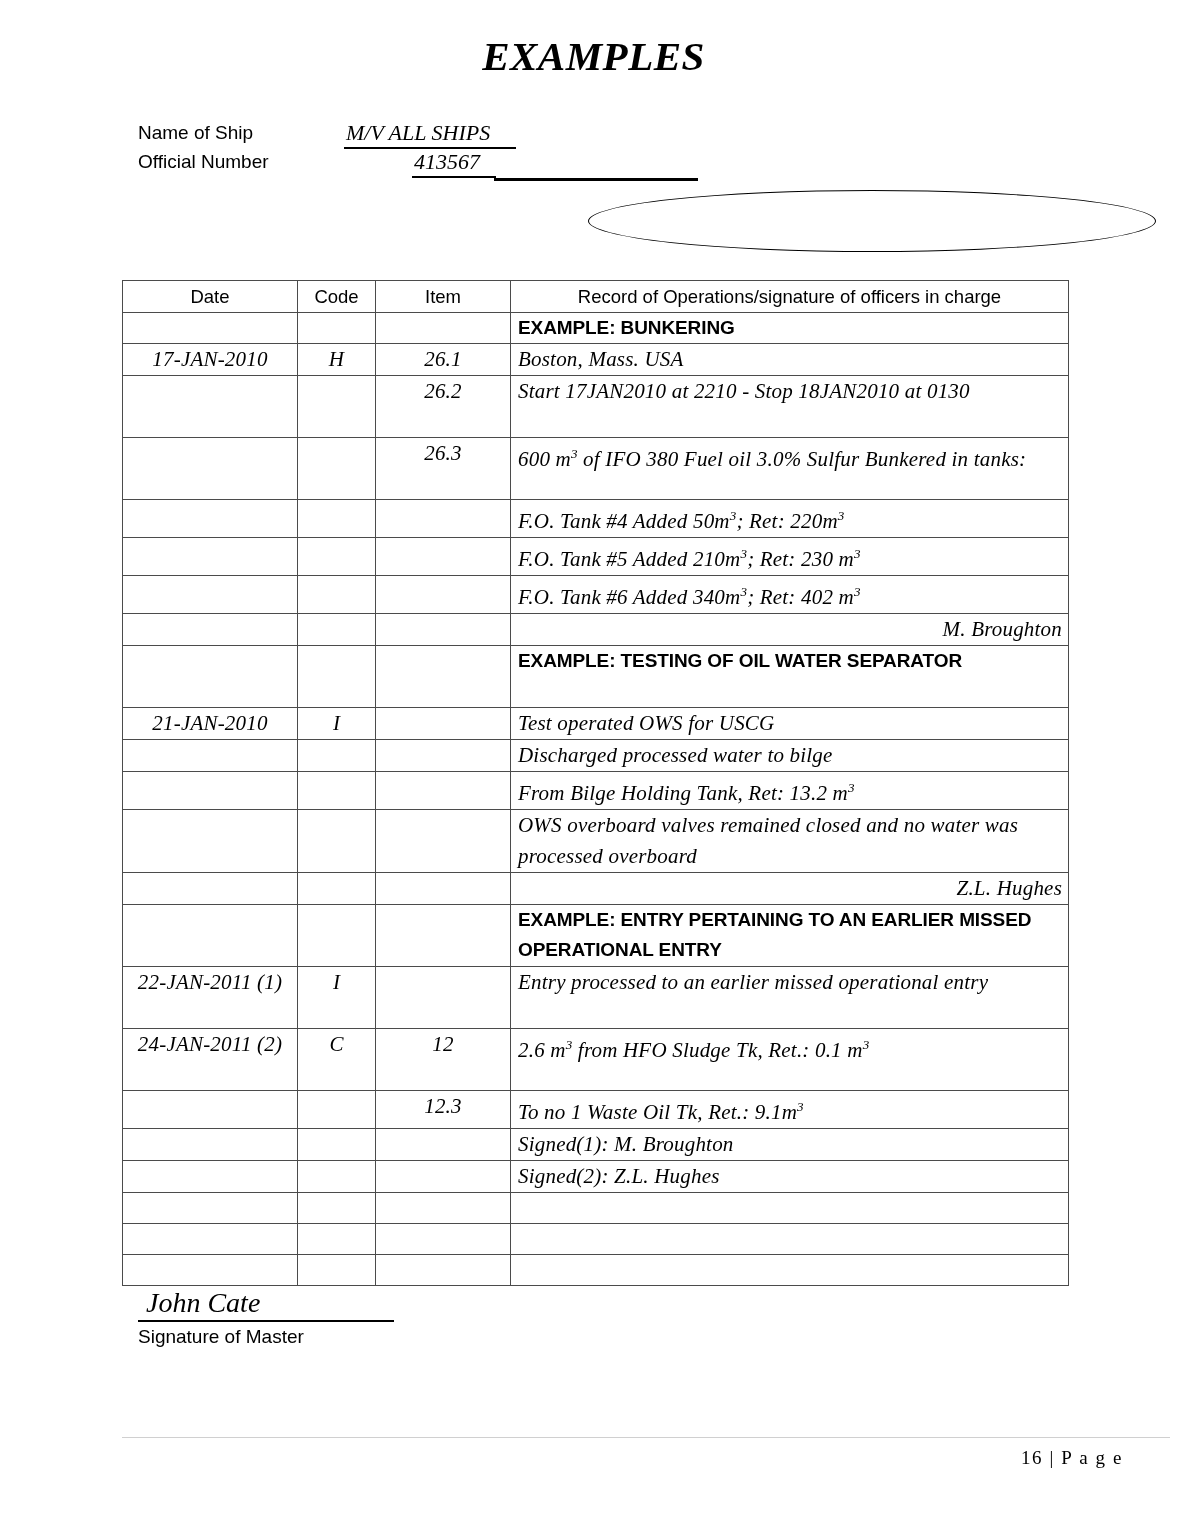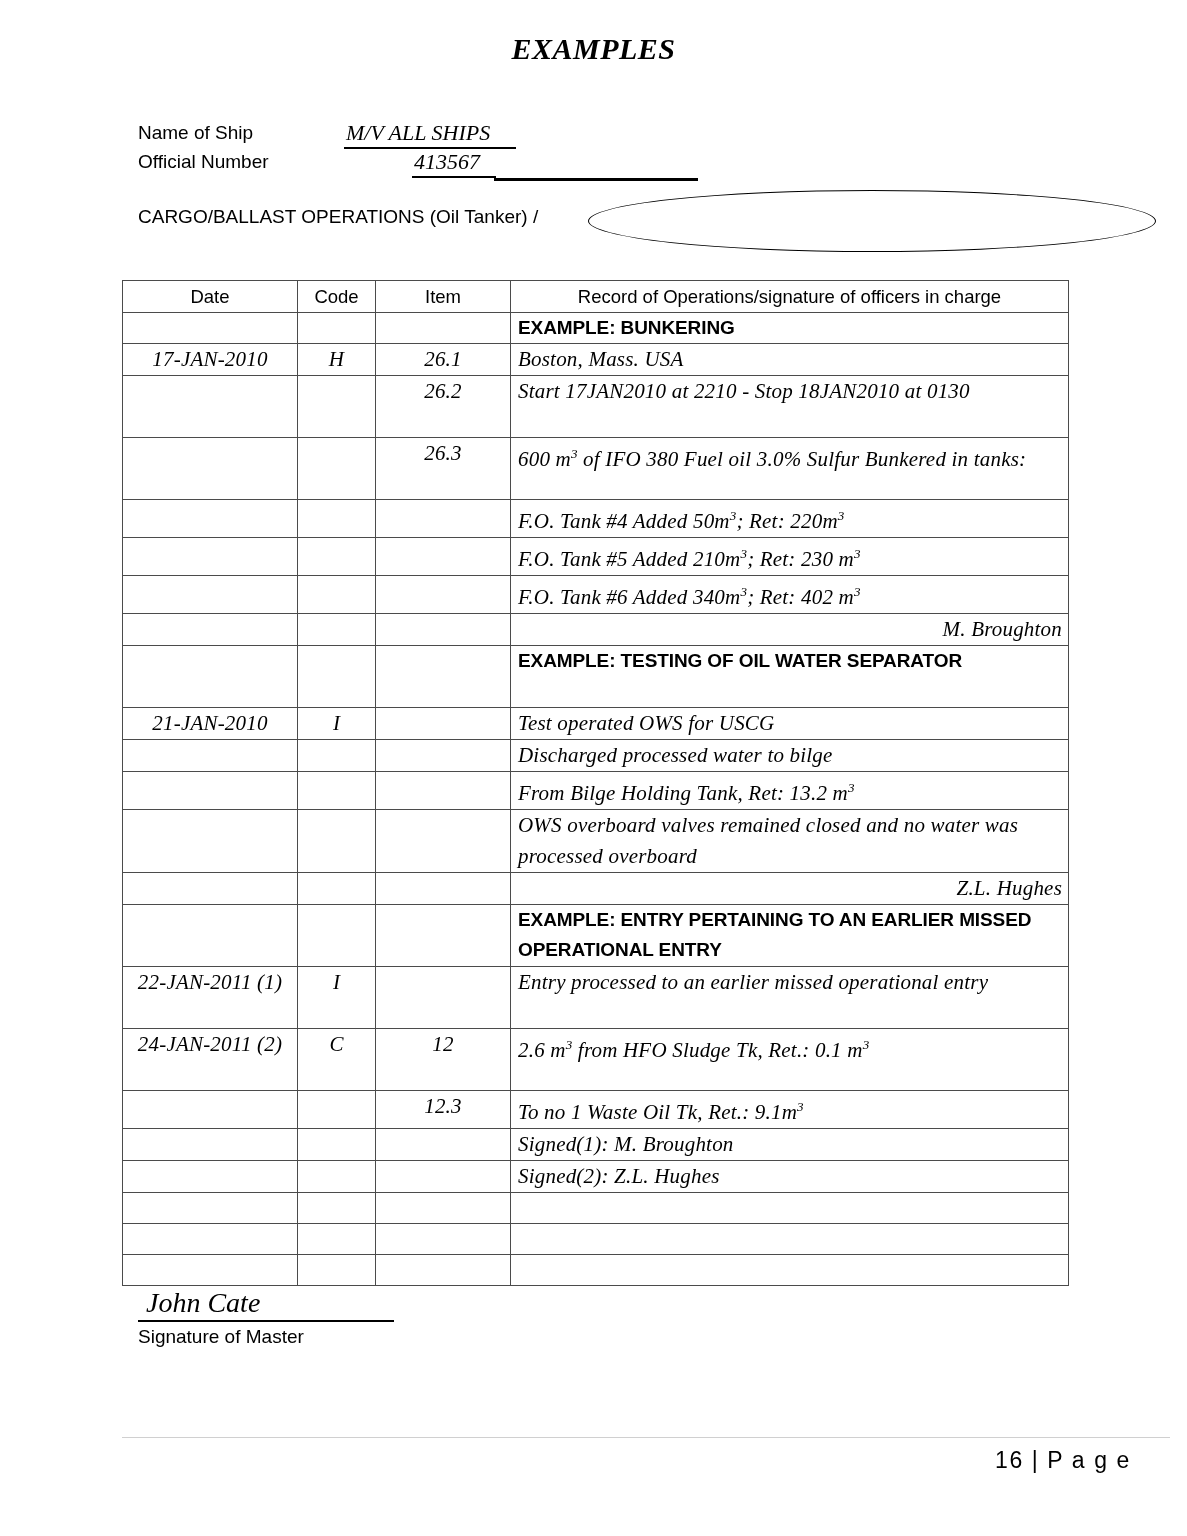--- a/index.html
+++ b/index.html
@@ -24,21 +24,21 @@
   
   .doc-title {
     position: absolute;
     top: 32px;
     left: 0;
     width: 1187px;
     text-align: center;
     font-family: "Liberation Serif", serif;
     font-weight: bold;
     font-style: italic;
-    font-size: 30px;
+    font-size: 41px;
     letter-spacing: 0.5px;
   }
 
   
   .hdr {
     position: absolute;
     left: 138px;
     top: 122px;
     width: 940px;
   }
@@ -182,24 +182,24 @@
   
   .footer-rule {
     position: absolute;
     left: 122px;
     top: 1437px;
     width: 1048px;
     border-top: 1.5px solid #d0d0d0;
   }
   .footer-page {
     position: absolute;
-    right: 56px;
+    right: 64px;
     top: 1447px;
-    font-family: Liberation Sans, sans-serif;
-    font-size: 23px;
+    font-family: Liberation Serif, serif;
+    font-size: 19px;
     letter-spacing: 1.6px;
     white-space: nowrap;
   }
 </style>
 </head>
 <body>
 
 <div class="page">
 
   <div class="doc-title">EXAMPLES</div>
@@ -211,21 +211,20 @@
       <span class="hdr-underline" style="left:206px; top:25px; width:172px;"></span>
     </div>
     <div class="hdr-row">
       <span class="hdr-label">Official Number</span>
       <span class="hdr-value" style="left:276px;">413567</span>
       <span class="hdr-underline" style="left:274px; top:25px; width:84px;"></span>
       <span class="hdr-underline" style="left:356px; top:27px; width:204px; border-bottom-width:3px;"></span>
     </div>
   </div>
 
-  <div class="ops-line">CARGO/BALLAST OPERATIONS (Oil Tanker) /</div>
   <div class="ellipse"></div>
 
   <div class="tbl-wrap">
     <table class="log">
       <colgroup>
         <col class="c-date">
           <col class="c-code">
           <col class="c-item">
           <col class="c-rec">
       </colgroup>

